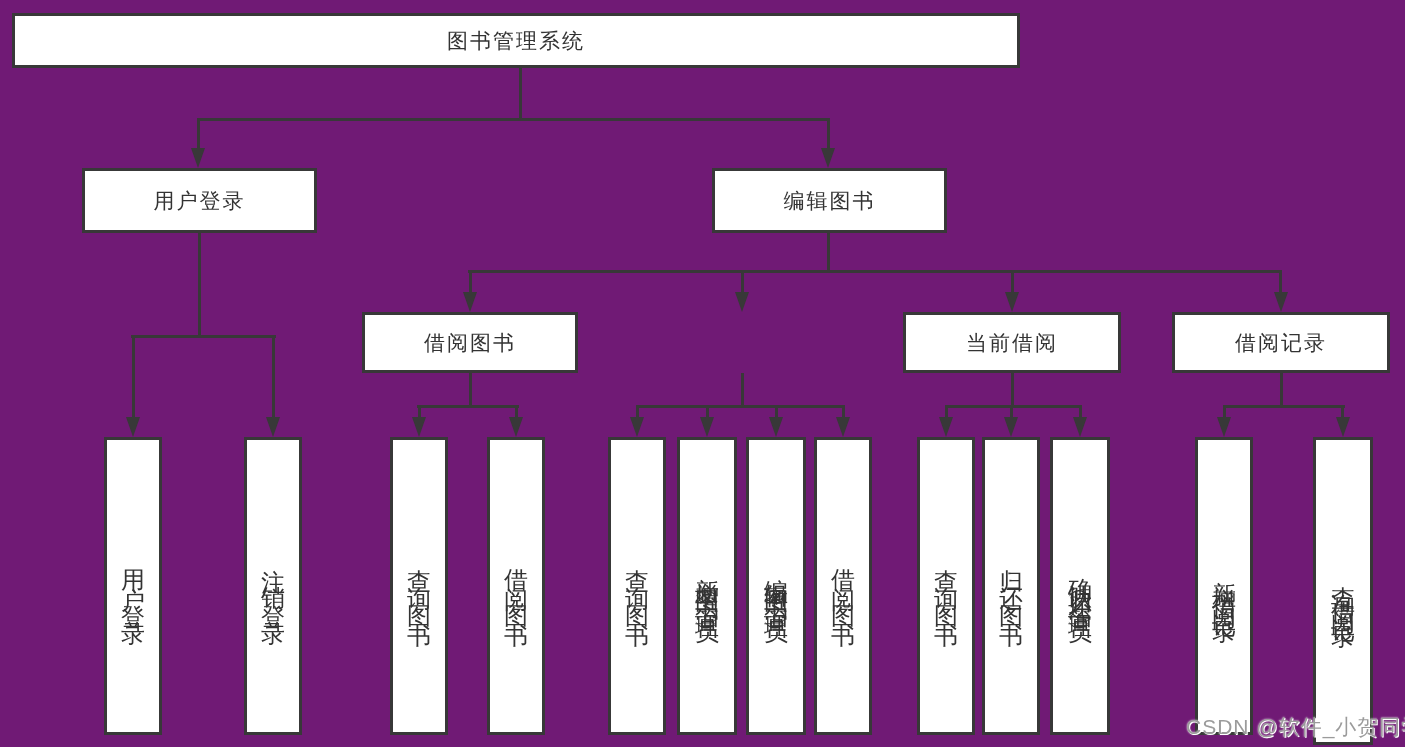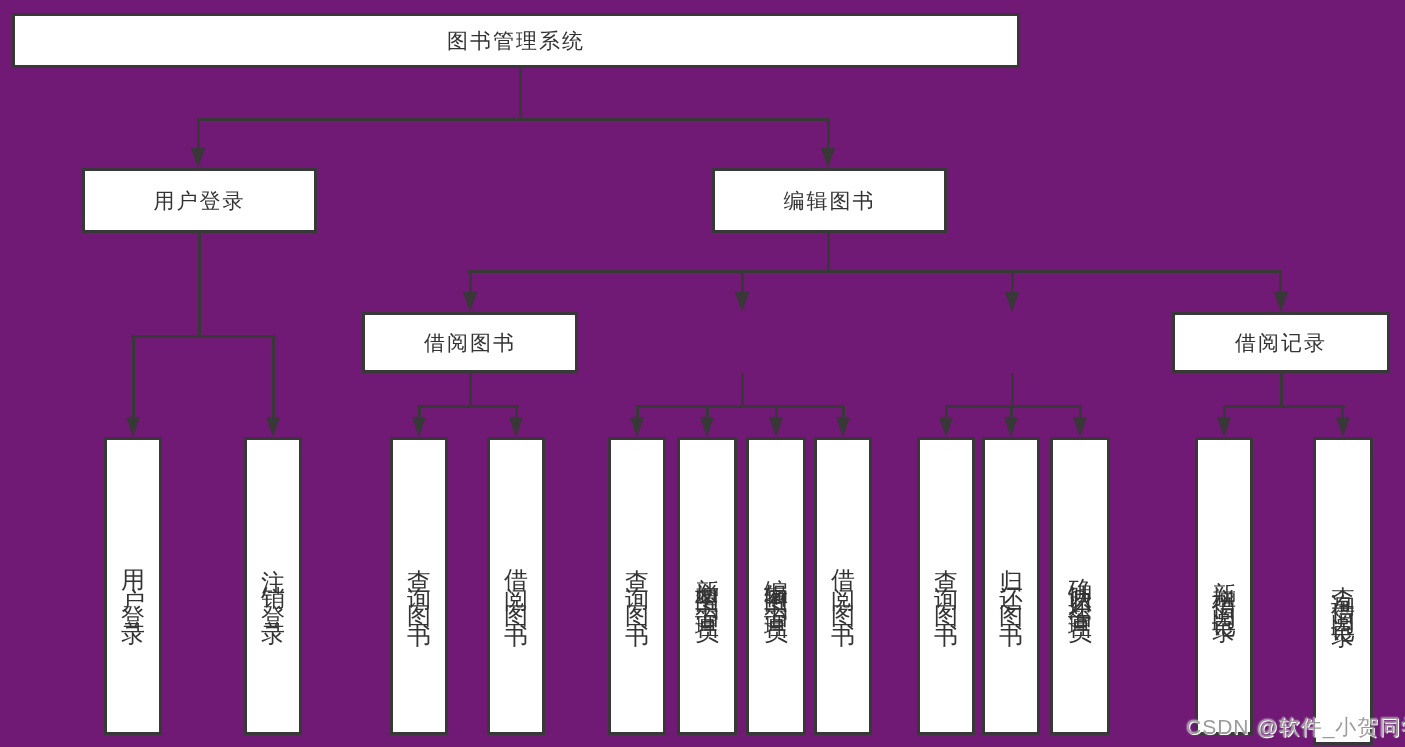--- a/index.html
+++ b/index.html
@@ -80,20 +80,23 @@
   <div class="line" style="left:741px;top:270px;width:3px;height:25px;"></div>
   <div class="arr" style="left:735px;top:292px;"></div>
   <div class="line" style="left:1011px;top:270px;width:3px;height:25px;"></div>
   <div class="arr" style="left:1005px;top:292px;"></div>
   <div class="line" style="left:1279px;top:270px;width:3px;height:25px;"></div>
   <div class="arr" style="left:1274px;top:292px;"></div>
 
   <div class="box hbox" style="left:362px;top:312px;width:216px;height:61px;">
     <span>借阅图书</span>
   </div>
+  <div class="box hbox" style="left:903px;top:312px;width:218px;height:61px;">
+    <span>当前借阅</span>
+  </div>
   <div class="box hbox" style="left:1172px;top:312px;width:218px;height:61px;">
     <span>借阅记录</span>
   </div>
 
   <div class="line" style="left:469px;top:373px;width:3px;height:34px;"></div>
   <div class="line" style="left:417px;top:405px;width:102px;height:3px;"></div>
   <div class="line" style="left:418px;top:405px;width:3px;height:14px;"></div>
   <div class="arr" style="left:412px;top:417px;"></div>
   <div class="line" style="left:515px;top:405px;width:3px;height:14px;"></div>
   <div class="arr" style="left:509px;top:417px;"></div>

